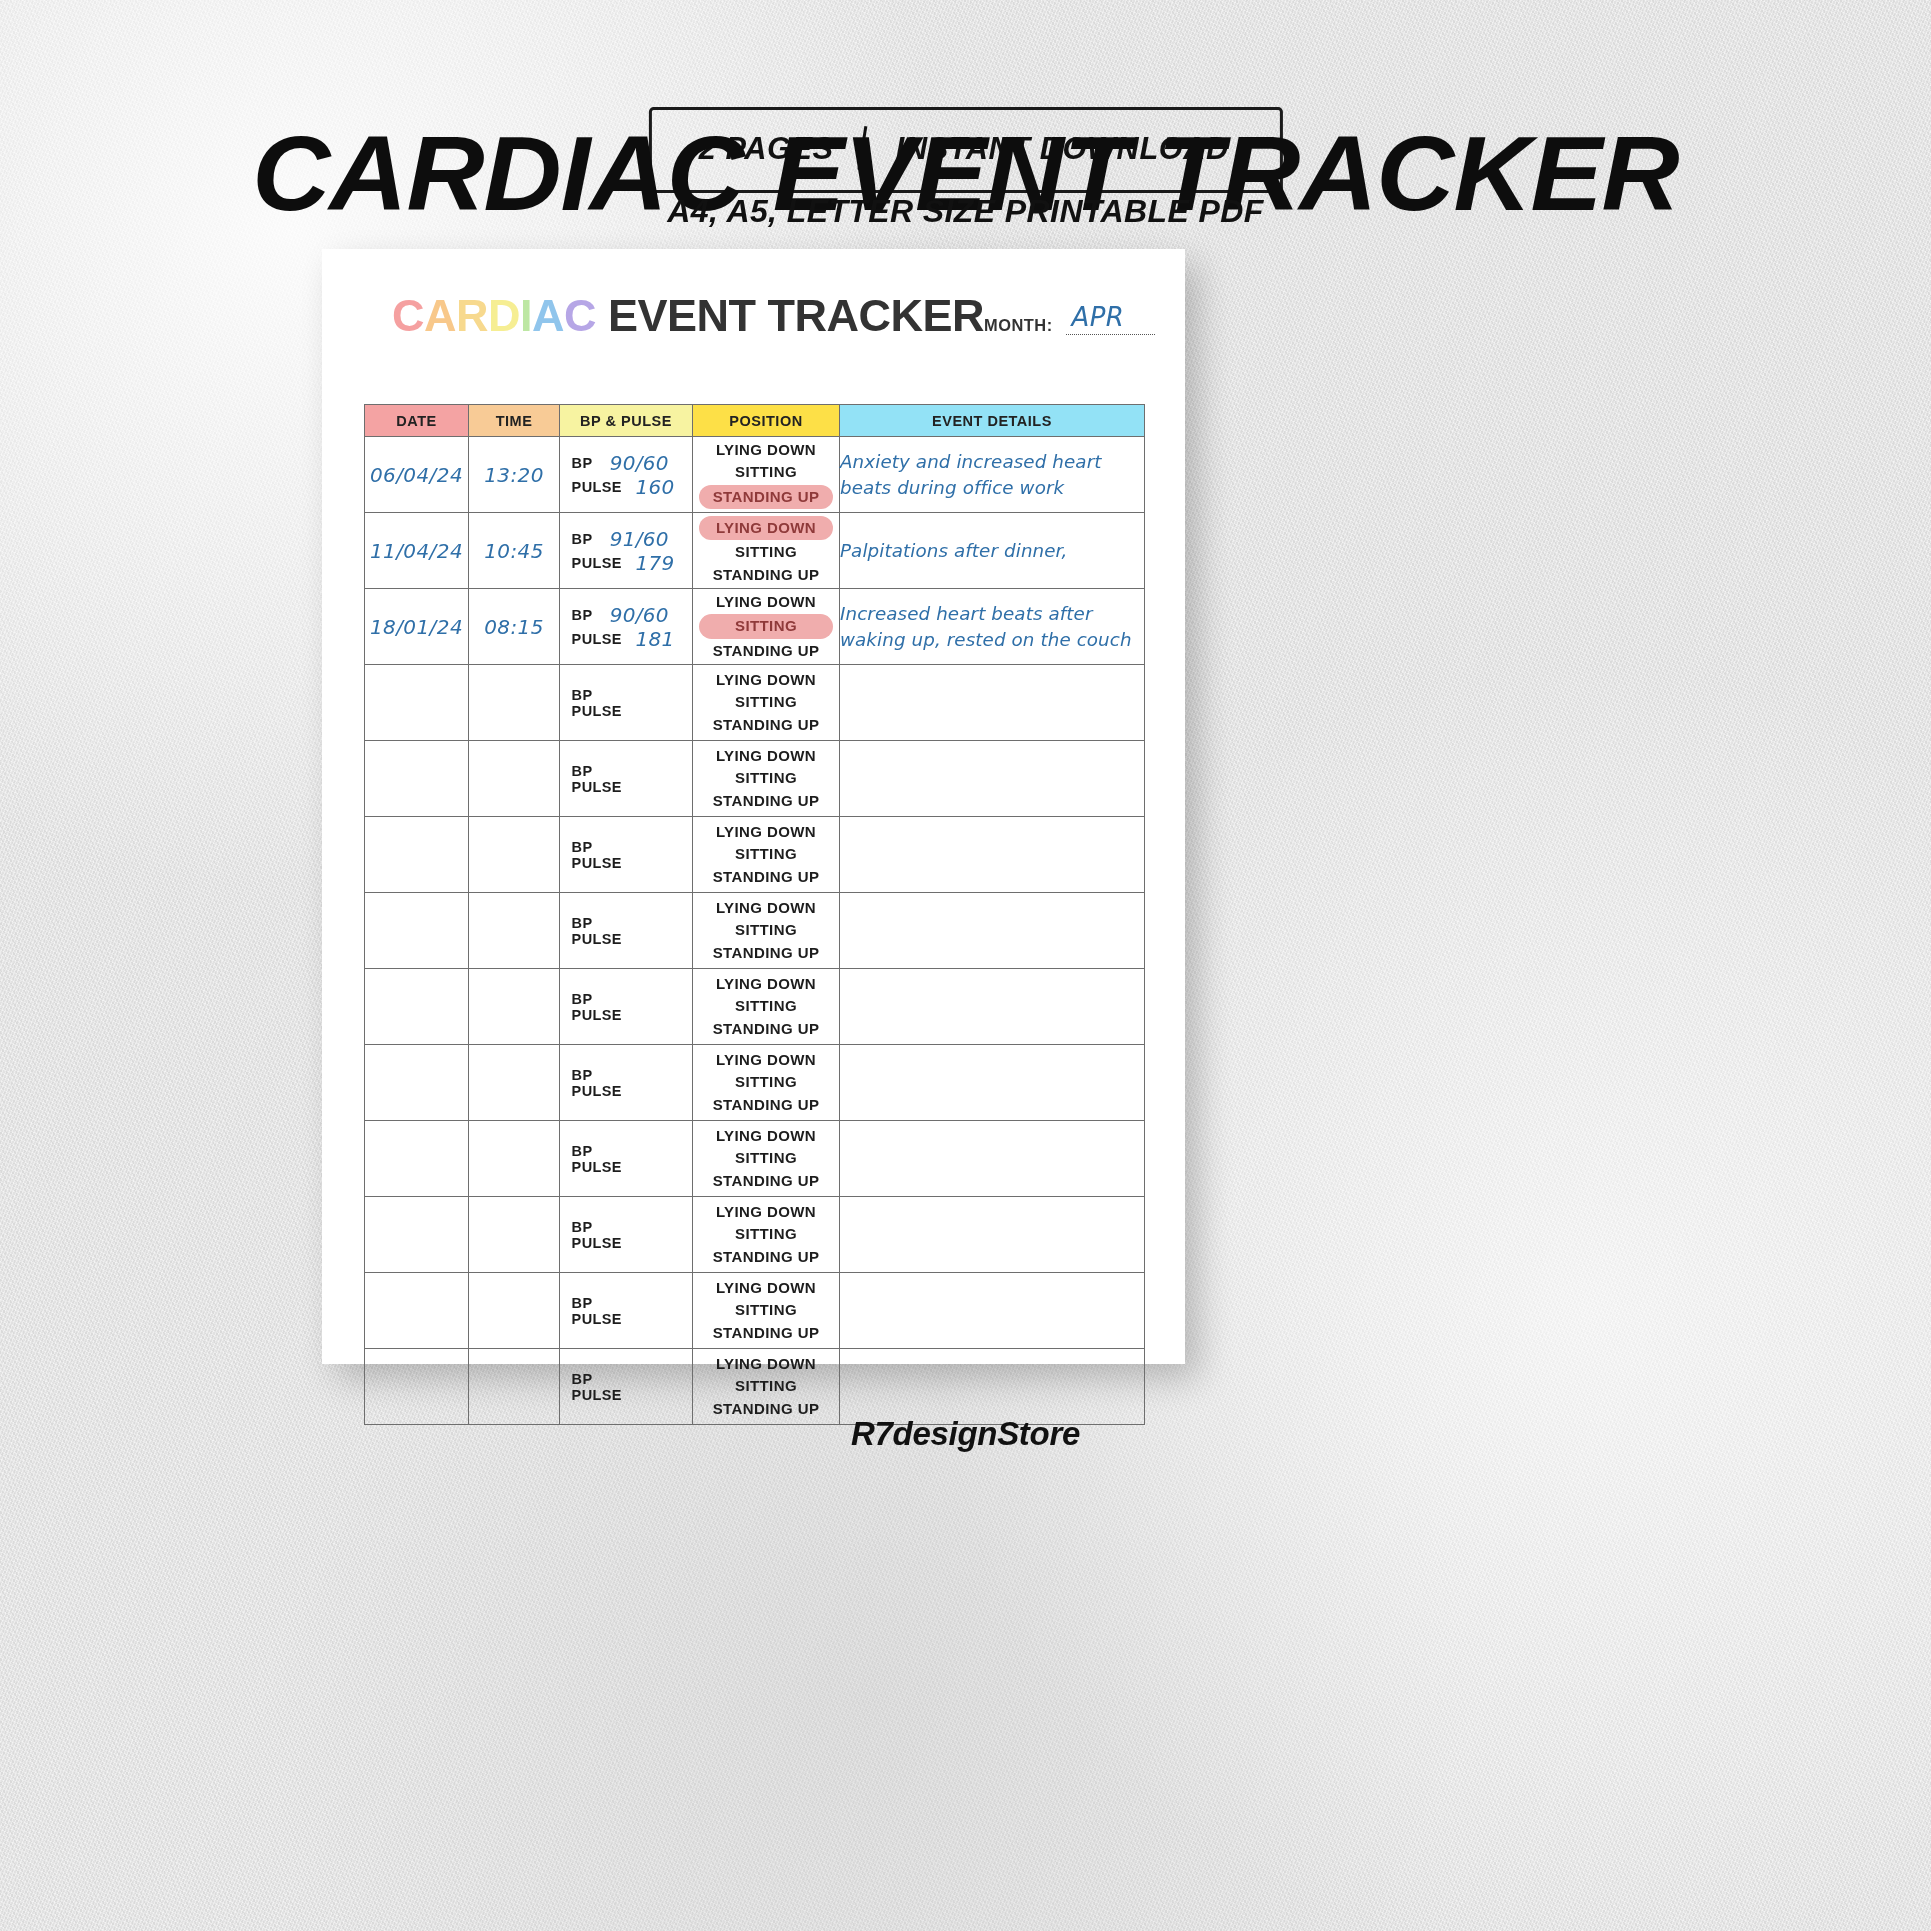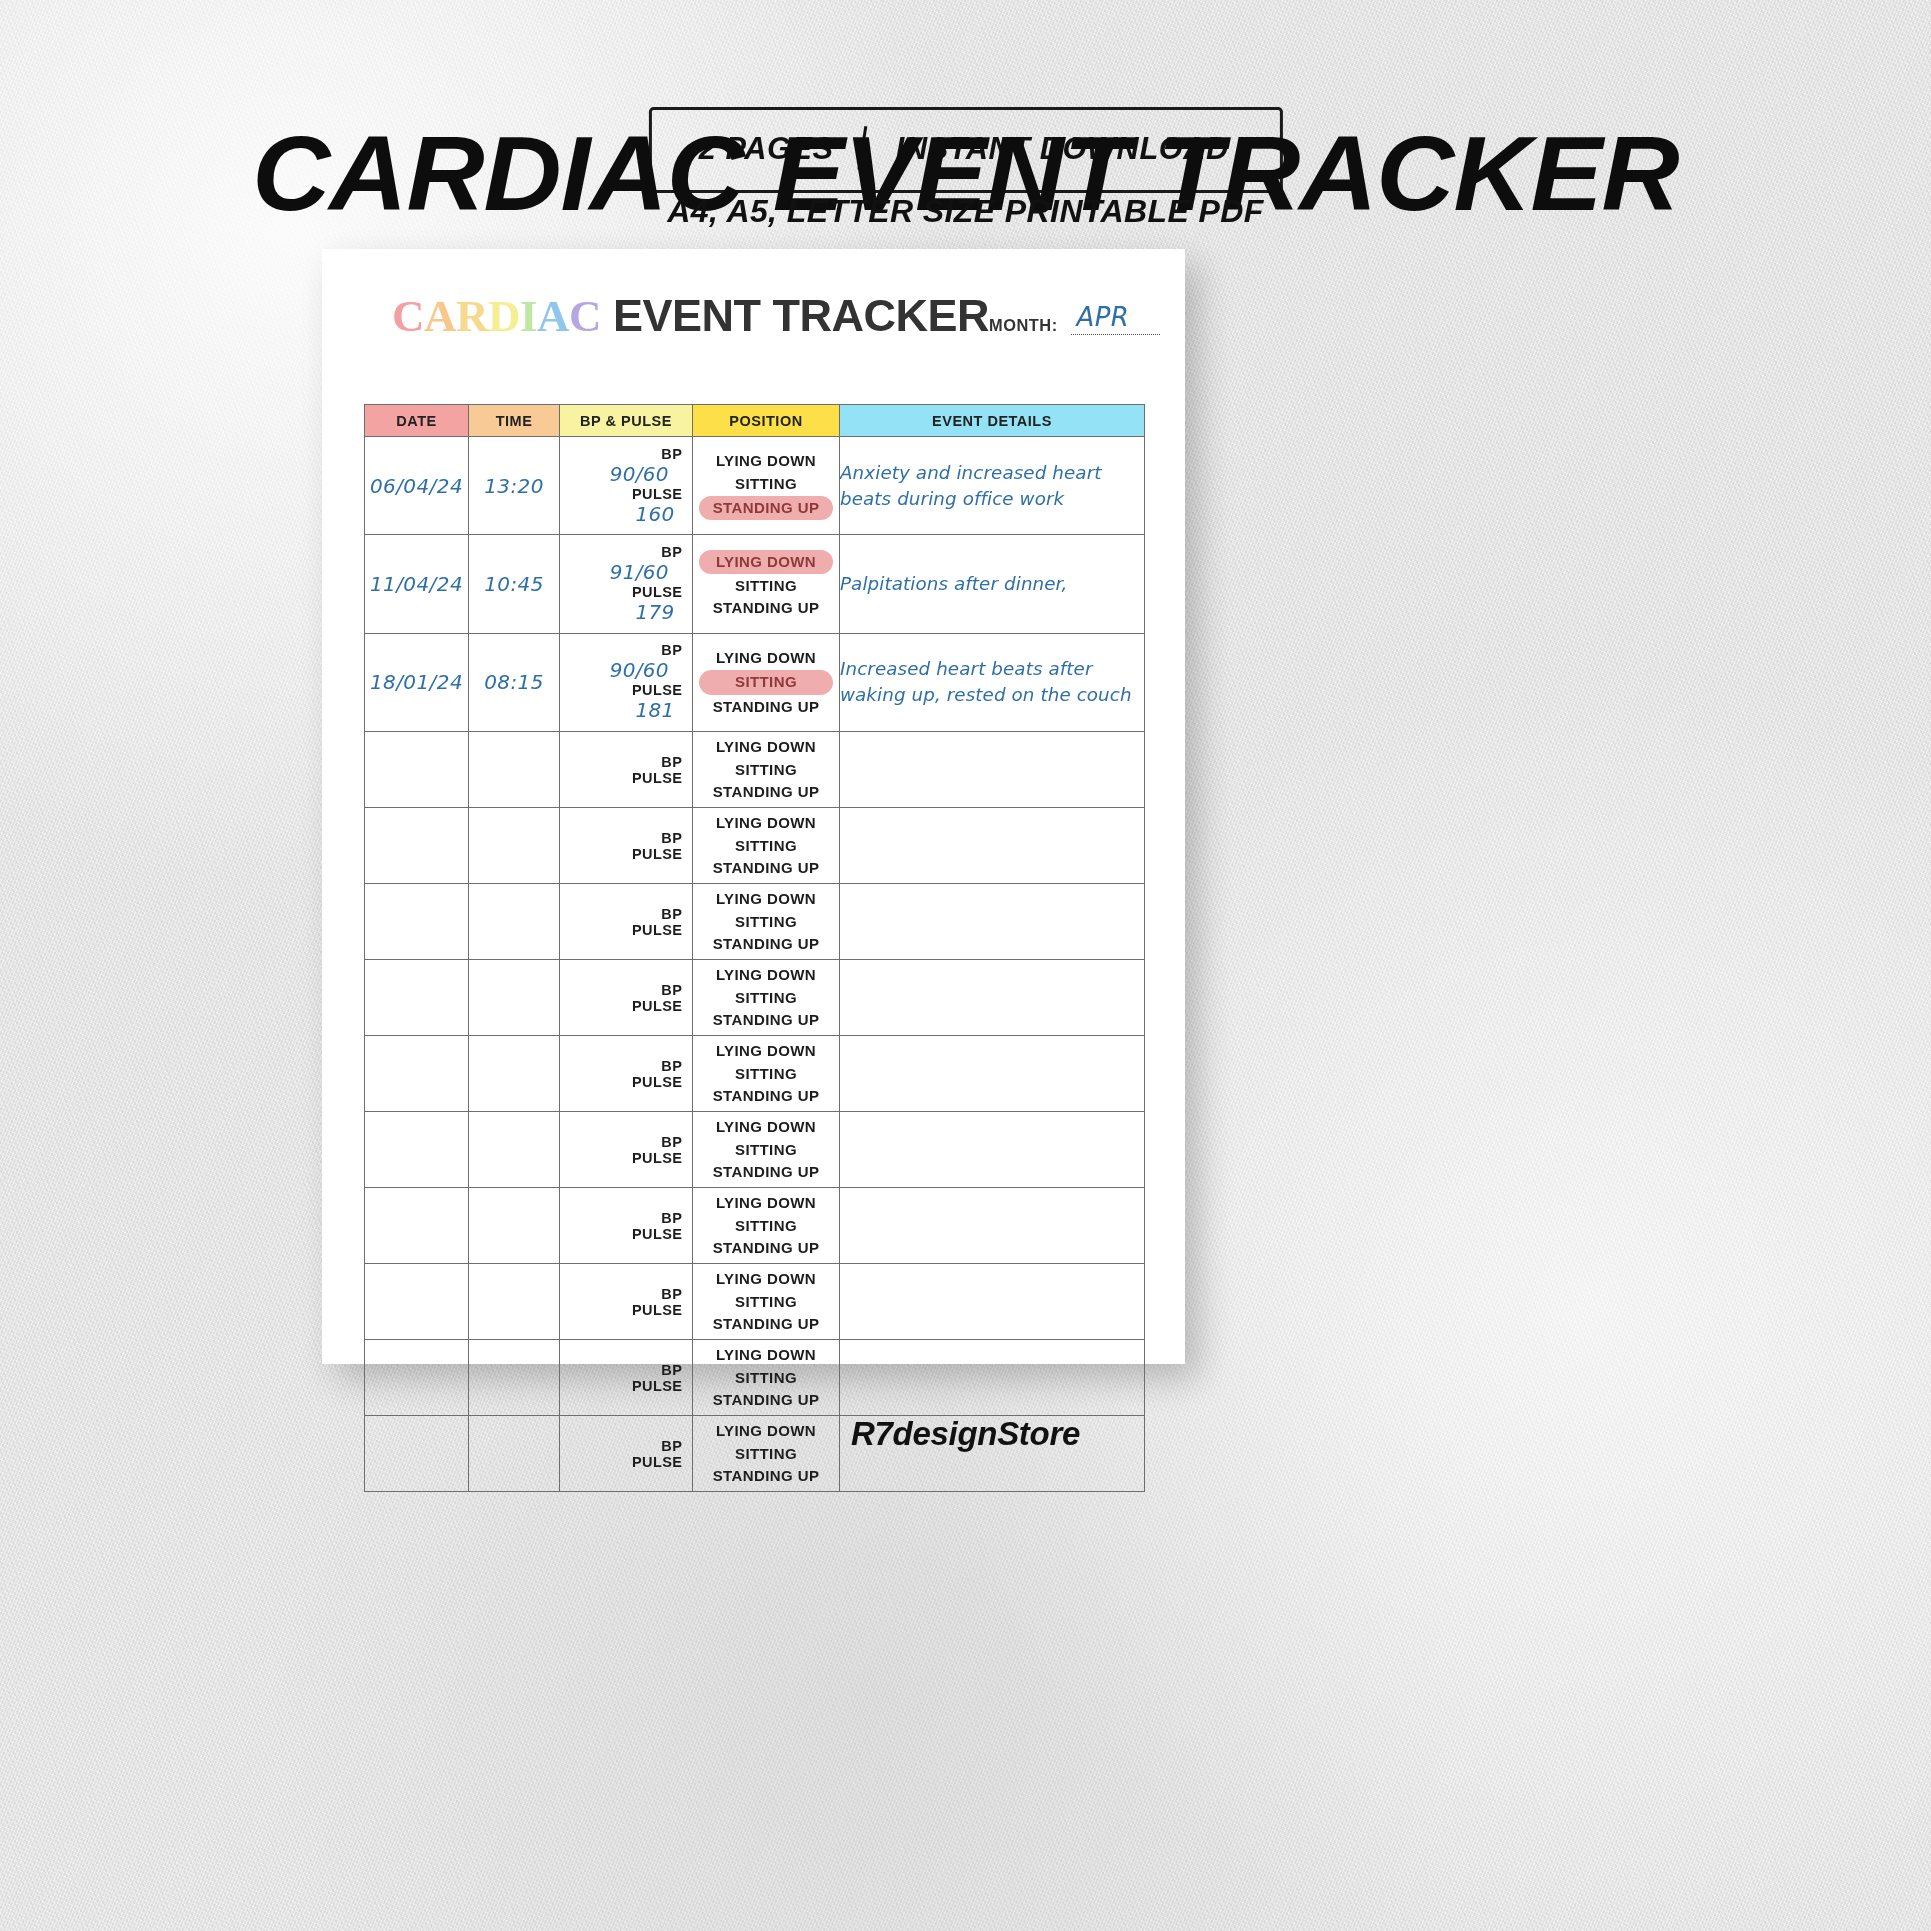--- a/index.html
+++ b/index.html
@@ -113,21 +113,21 @@
     align-items: baseline;
   }
   #doc-title {
     font-family: "Liberation Sans", sans-serif;
     font-weight: bold;
     font-size: 45px;
     letter-spacing: -0.5px;
     color: #2e2e2e;
     white-space: nowrap;
   }
-  #doc-title .rb { display: inline; font-family: Liberation Serif, serif; }
+  #doc-title .rb { display: inline; }
   #doc-title .l1 { color: #f5a0a0; }
   #doc-title .l2 { color: #f8c88a; }
   #doc-title .l3 { color: #f7d98e; }
   #doc-title .l4 { color: #f6ee93; }
   #doc-title .l5 { color: #bde7a3; }
   #doc-title .l6 { color: #90c5ec; }
   #doc-title .l7 { color: #b6a6e6; }
   #doc-title .rest { color: #333333; }
 
   #month-block {
@@ -209,23 +209,22 @@
   }
 
   
   .bp-cell {
     position: relative;
     padding: 8.7px 9.7px 8.7px 11.6px;
     height: 100%;
   }
   .bp-line {
     display: flex;
-    align-items: flex-end;
+    align-items: center;
     height: 50%;
-    flex-direction: column;
   }
   .bp-line .lbl {
     font-family: "Liberation Sans", sans-serif;
     font-weight: bold;
     font-size: 14.5px;
     color: #1d1d1d;
     letter-spacing: 0.4px;
   }
   .bp-line .val {
     font-family: "DejaVu Sans", sans-serif;

